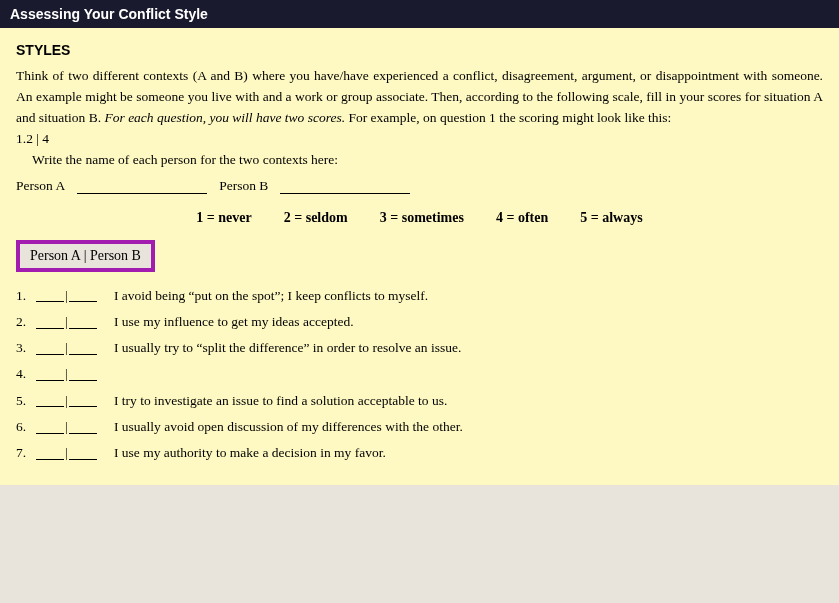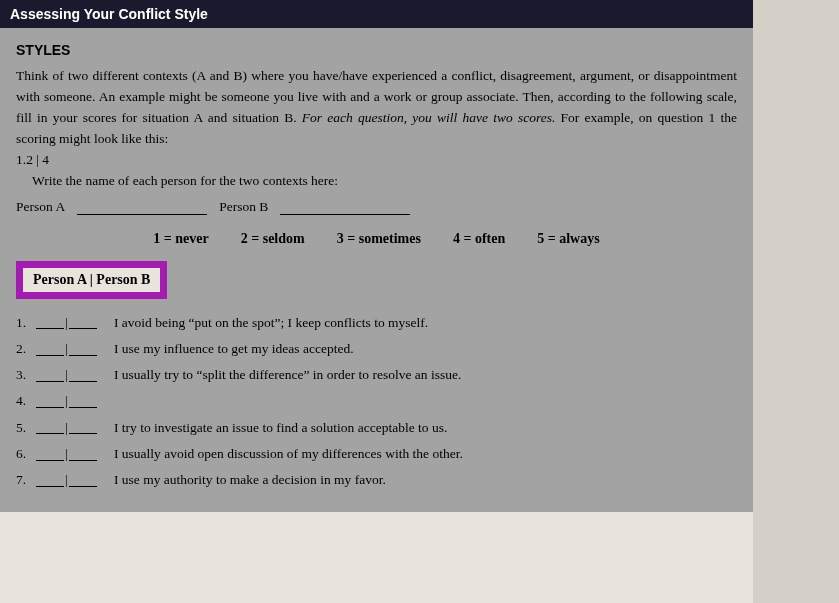--- a/index.html
+++ b/index.html
@@ -11,37 +11,37 @@
     body {
       width: 839px;
       min-height: 603px;
       background: #d4d0c8;
       font-family: 'Times New Roman', Times, serif;
       font-size: 14px;
       color: #000;
     }
 
     .page-container {
-      width: 753px;
+      width: 839px;
       min-height: 603px;
       background: #e8e4dc;
     }
 
     .title-bar {
       background: #1a1a2e;
       padding: 6px 10px;
       color: #fff;
       font-size: 14px;
       font-weight: bold;
       font-family: Arial, sans-serif;
     }
 
     .content {
       padding: 14px 16px 16px 16px;
-      background: #a3a3a3;
+      background: #fef9c3;
     }
 
     .section-label {
       font-weight: bold;
       font-size: 14px;
       margin-bottom: 8px;
       font-family: Arial, sans-serif;
     }
 
     .intro-text {
@@ -86,24 +86,24 @@
       margin-bottom: 14px;
       text-align: right;
     }
 
     .scale-item {
       font-size: 14px;
     }
 
     .person-ab-box {
       display: inline-block;
-      border: 7px solid #a21caf;
+      border: 4px solid #a21caf;
       padding: 4px 10px;
       font-size: 14px;
-      font-weight: bold;
+      font-weight: normal;
       margin-bottom: 14px;
       background: #e8e4dc;
     }
 
     .questions-list {
       list-style: none;
       padding: 0;
     }
 
     .question-item {

